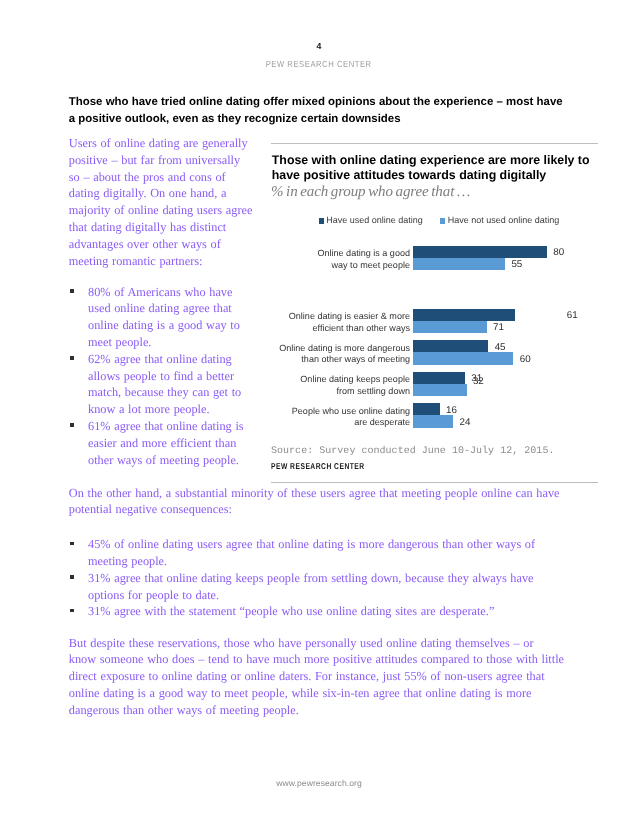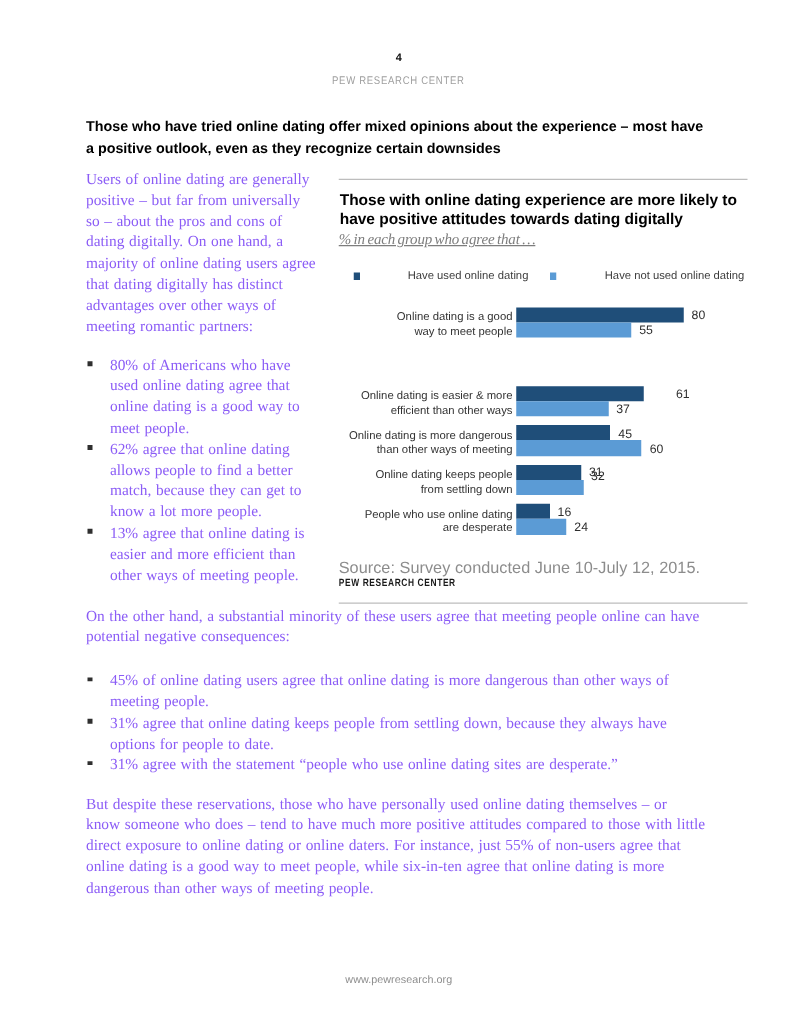--- a/index.html
+++ b/index.html
@@ -34,54 +34,54 @@
   .spacer{height:14.2px;}
 
   
   .fig{position:absolute;left:270.8px;top:143px;width:327.3px;height:340px;}
   .fig .rule{position:absolute;left:0;height:1px;background:#bdbdbd;width:327.3px;}
   .fig .rule.bot{top:339px;}
   .fig-title{position:absolute;left:1px;top:10px;
      font-family:"Liberation Sans",sans-serif;font-weight:bold;font-size:12.4px;
      line-height:15.4px;color:#000;width:326px;letter-spacing:-.02px;}
   .fig-sub{position:absolute;left:0.2px;top:41.3px;
-     font-family:"Liberation Serif",serif;font-style:italic;font-size:12px;color:#7d7d7d;letter-spacing:-.12px;word-spacing:-.9px;text-decoration:underline;}
+     font-family:"Liberation Serif",serif;font-style:italic;font-size:15px;color:#7d7d7d;letter-spacing:-.12px;word-spacing:-.9px;}
   .legend{position:absolute;left:4.2px;top:71.8px;width:328px;display:flex;justify-content:center;
      font-family:"Liberation Sans",sans-serif;font-size:9px;color:#3c3c3c;line-height:11px;}
-  .legend .li{display:flex;align-items:flex-start;gap:36px;}
+  .legend .li{display:flex;align-items:flex-start;}
   .legend .li + .li{margin-left:17.5px;}
   .legend .sw{width:5.2px;height:5.2px;margin-right:2.4px;display:inline-block;margin-top:3.6px;flex:0 0 auto;}
 
   .chart{position:absolute;left:0;top:102.6px;width:328px;height:188px;}
   .row{position:absolute;left:0;width:328px;height:25px;}
   .cat{position:absolute;left:0;width:139.2px;text-align:right;
      font-family:"Liberation Sans",sans-serif;font-size:9.05px;color:#333333;line-height:11.5px;top:2.8px;}
   .bars{position:absolute;left:142.2px;top:0;}
   .bar{height:12.3px;}
   .val{position:absolute;font-family:"Liberation Sans",sans-serif;font-size:9.8px;color:#2e2e2e;line-height:11px;}
 
-  .src{position:absolute;left:0.2px;top:303px;font-family:Liberation Sans, sans-serif;font-size:13px;color:#8c8c8c;letter-spacing:.03px;}
+  .src{position:absolute;left:0.2px;top:303px;font-family:Liberation Mono, monospace;font-size:10px;color:#8c8c8c;letter-spacing:.03px;}
   .credit{position:absolute;left:0.2px;top:317.5px;font-family:"Liberation Sans",sans-serif;font-weight:bold;font-size:8.5px;color:#1a1a1a;
      letter-spacing:.62px;transform:scaleX(.79);transform-origin:0 0;white-space:nowrap;}
 </style>
 </head>
 <body>
 
 <div class="page">
   <div class="pagenum">4</div>
   <div class="pewhdr"><span>PEW RESEARCH CENTER</span></div>
   <div class="heading">Those who have tried online dating offer mixed opinions about the experience – most have a positive outlook, even as they recognize certain downsides</div>
 
   <div class="leftcol body">
     <p>Users of online dating are generally positive – but far from universally so – about the pros and cons of dating digitally. On one hand, a majority of online dating users agree that dating digitally has distinct advantages over other ways of meeting romantic partners:</p>
     <div class="spacer"></div>
     <ul class="bl">
       <li>80% of Americans who have used online dating agree that online dating is a good way to meet people.</li>
       <li>62% agree that online dating allows people to find a better match, because they can get to know a lot more people.</li>
-      <li>13% agree that online dating is easier and more efficient than other ways of meeting people.</li>
+      <li>61% agree that online dating is easier and more efficient than other ways of meeting people.</li>
     </ul>
   </div>
 
   <div class="fig">
     <div class="rule"></div>
     <div class="fig-title">Those with online dating experience are more likely to have positive attitudes towards dating digitally</div>
     <div class="fig-sub">% in each group who agree that …</div>
     <div class="legend">
       <div class="li">
         <span class="sw" style="background: rgb(31, 78, 121);"></span>
@@ -103,22 +103,22 @@
           <div class="bars">
             <div class="bar" style="width: 134px; background: rgb(31, 78, 121);"></div>
             <div class="bar" style="width: 92.125px; background: rgb(91, 155, 213);"></div>
           </div>
         </div>
         <div class="row" style="top: 63px;">
           <div class="cat">
             <div>Online dating is easier &amp; more</div>
             <div>efficient than other ways</div>
           </div>
-          <div class="val" style="left: 236px; top: 1.5px; padding-left: 34px;">61</div>
-          <div class="val" style="left: 222.2px; top: 13.8px;">37</div>
+          <div class="val" style="left: 262px; top: 1.5px; padding-left: 34px;">61</div>
+          <div class="val" style="left: 222.2px; top: 13.8px;">71</div>
           <div class="bars">
             <div class="bar" style="width: 102.175px; background: rgb(31, 78, 121);"></div>
             <div class="bar" style="width: 73.7px; background: rgb(91, 155, 213);"></div>
           </div>
         </div>
         <div class="row" style="top: 94.5px;">
           <div class="cat">
             <div>Online dating is more dangerous</div>
             <div>than other ways of meeting</div>
           </div>

